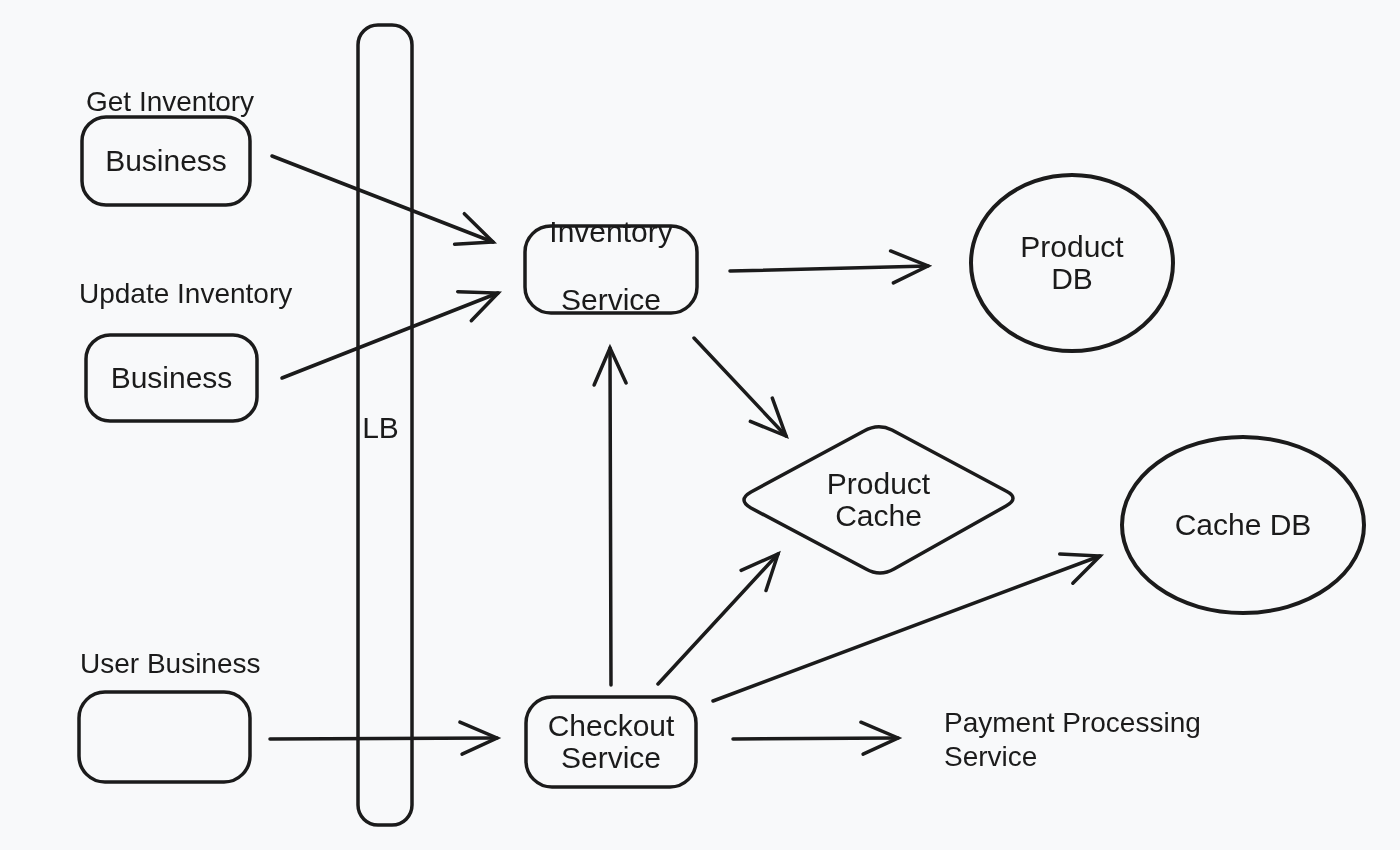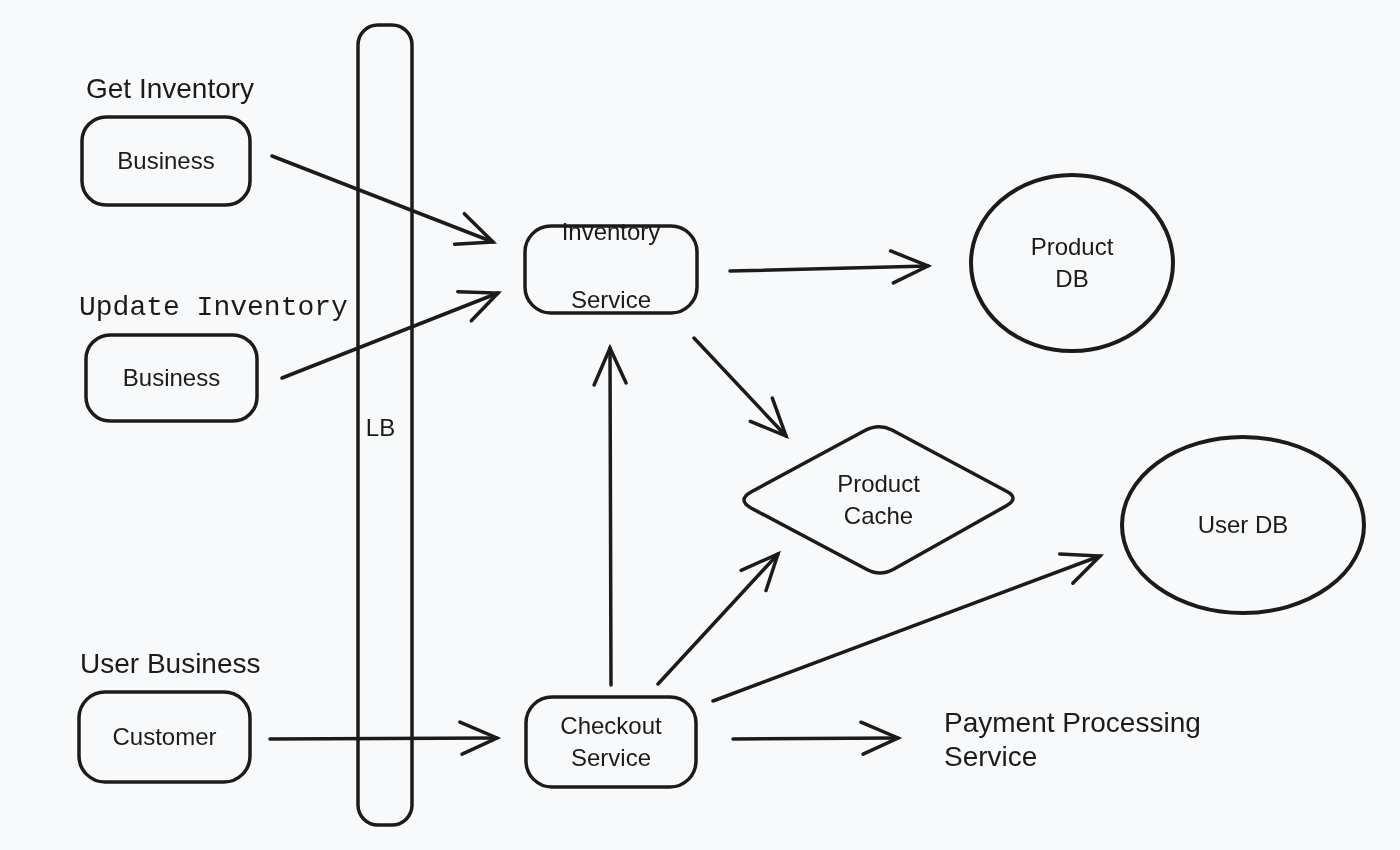--- a/index.html
+++ b/index.html
@@ -26,21 +26,21 @@
     z-index: 2;
     color: #1b1b1b;
     font-size: 28px;
     line-height: 32px;
     white-space: nowrap;
   }
   .node-label {
     position: absolute;
     z-index: 2;
     color: #1b1b1b;
-    font-size: 24px;
+    font-size: 30px;
     line-height: 32px;
     display: flex;
     flex-direction: column;
     align-items: center;
     justify-content: center;
     text-align: center;
   }
   .free-label { line-height: 34px; }
 </style>
 </head>
@@ -73,35 +73,32 @@
     <line x1="282" y1="378" x2="498" y2="293" marker-end="url(#arrow)"></line>
     <line x1="730" y1="271" x2="928" y2="266" marker-end="url(#arrow)"></line>
     <line x1="694" y1="338" x2="786" y2="436" marker-end="url(#arrow)"></line>
     <line x1="611" y1="685" x2="610" y2="348" marker-end="url(#arrow)"></line>
     <line x1="658" y1="684" x2="778" y2="554" marker-end="url(#arrow)"></line>
     <line x1="713" y1="701" x2="1100" y2="556" marker-end="url(#arrow)"></line>
     <line x1="733" y1="739" x2="898" y2="738" marker-end="url(#arrow)"></line>
     <line x1="270" y1="739" x2="497" y2="738" marker-end="url(#arrow)"></line>
   </svg>
 
-  <div class="txt" style="left:86px; top:73px;">Get Inventory</div>
-  <div class="txt" style="left:79px; top:292px;font-family:Liberation Mono, monospace;">Update Inventory</div>
+  <div class="txt" style="left:86px; top:86px;">Get Inventory</div>
+  <div class="txt" style="left:79px; top:278px;">Update Inventory</div>
   <div class="txt" style="left:80px; top:648px;">User Business</div>
 
   <div class="node-label" style="left:82px; top:117px; width:168px; height:88px;">
     <span>Business</span>
   </div>
 
   <div class="node-label" style="left:86px; top:335px; width:171px; height:86px;">
     <span>Business</span>
   </div>
 
-  <div class="node-label" style="left:79px; top:692px; width:171px; height:90px;">
-    <span>Customer</span>
-  </div>
 
   <div class="node-label" style="left:358px; top:411px; width:45px; height:34px;">
     <span>LB</span>
   </div>
 
   <div class="node-label" style="left:525px; top:226px; width:172px; height:79px;gap:36px;">
     <span>Inventory</span>
     <span>Service</span>
   </div>
 
@@ -109,21 +106,21 @@
     <span>Checkout</span>
     <span>Service</span>
   </div>
 
   <div class="node-label" style="left:971px; top:175px; width:202px; height:176px;">
     <span>Product</span>
     <span>DB</span>
   </div>
 
   <div class="node-label" style="left:1122px; top:437px; width:242px; height:176px;">
-    <span>User DB</span>
+    <span>Cache DB</span>
   </div>
 
   <div class="node-label" style="left:737px; top:423px; width:283px; height:154px;">
     <span>Product</span>
     <span>Cache</span>
   </div>
 
   <div class="txt free-label" style="left:944px; top:706px;">
     <div>Payment Processing</div>
     <div>Service</div>

